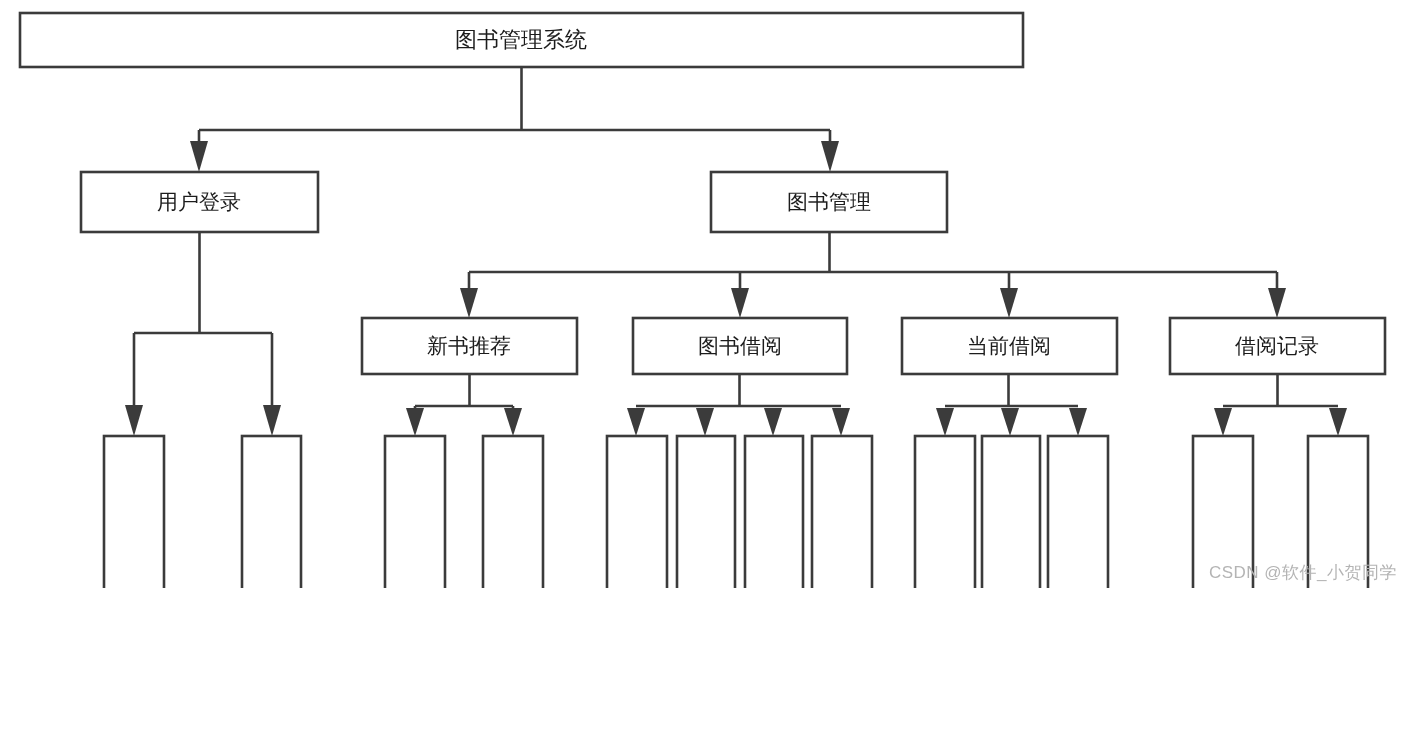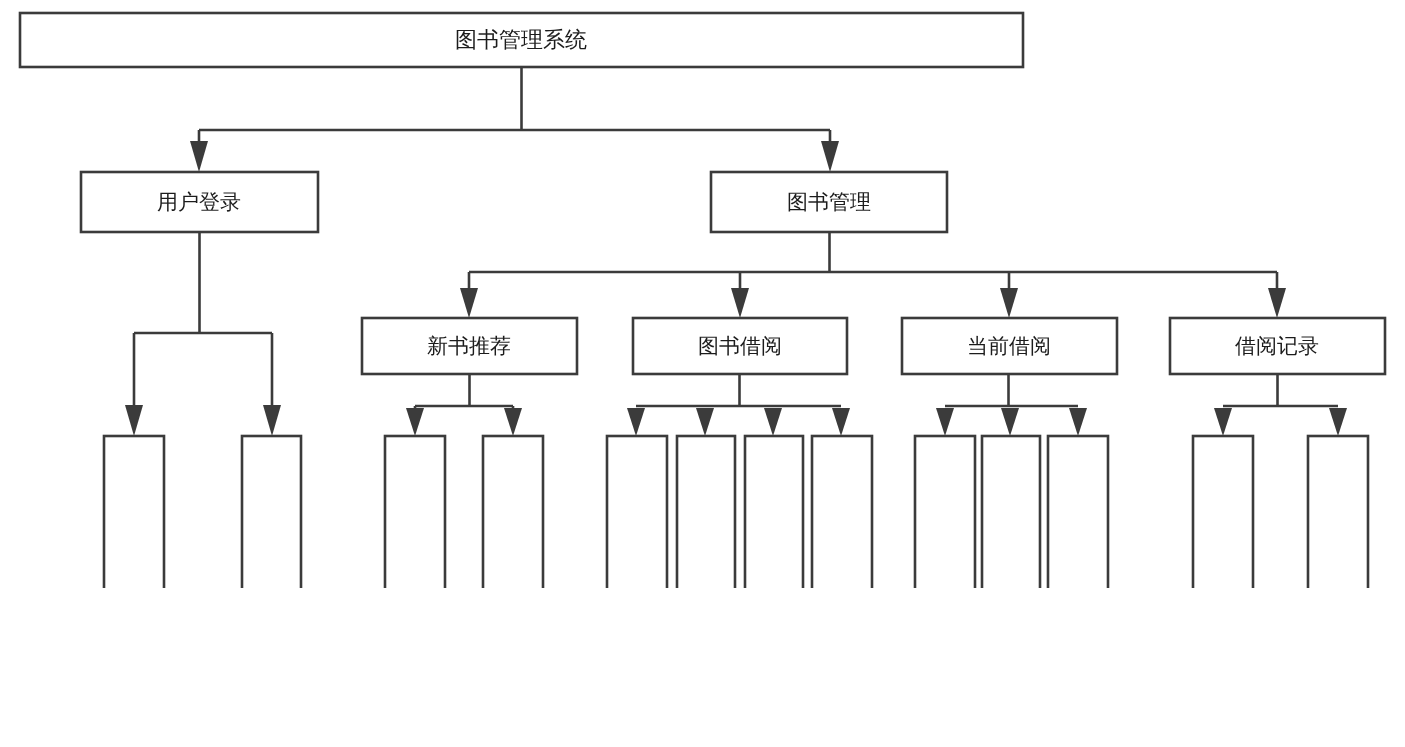--- a/index.html
+++ b/index.html
@@ -178,13 +178,14 @@
   <div class="node-label-v" style="left:607px;  top:436px; width:60px; height:299px; padding-top:78px;">查询图书</div>
   <div class="node-label-v" style="left:677px;  top:436px; width:58px; height:299px; padding-top:8px;">新增图书（管理员）</div>
   <div class="node-label-v" style="left:745px;  top:436px; width:58px; height:299px; padding-top:8px;">编辑图书（管理员）</div>
   <div class="node-label-v" style="left:812px;  top:436px; width:60px; height:299px; padding-top:78px;">借阅图书</div>
   <div class="node-label-v" style="left:915px;  top:436px; width:60px; height:299px; padding-top:78px;">查询图书</div>
   <div class="node-label-v" style="left:982px;  top:436px; width:58px; height:299px; padding-top:78px;">归还图书</div>
   <div class="node-label-v" style="left:1048px; top:436px; width:60px; height:299px; padding-top:8px;">确认归还（管理员）</div>
   <div class="node-label-v" style="left:1193px; top:436px; width:60px; height:299px; padding-top:42px;">新增借阅记录</div>
   <div class="node-label-v" style="left:1308px; top:436px; width:60px; height:299px; padding-top:42px;">查询借阅记录</div>
 
+  <div class="watermark">CSDN @软件_小贺同学</div>
 </div>
 
 </body></html>

